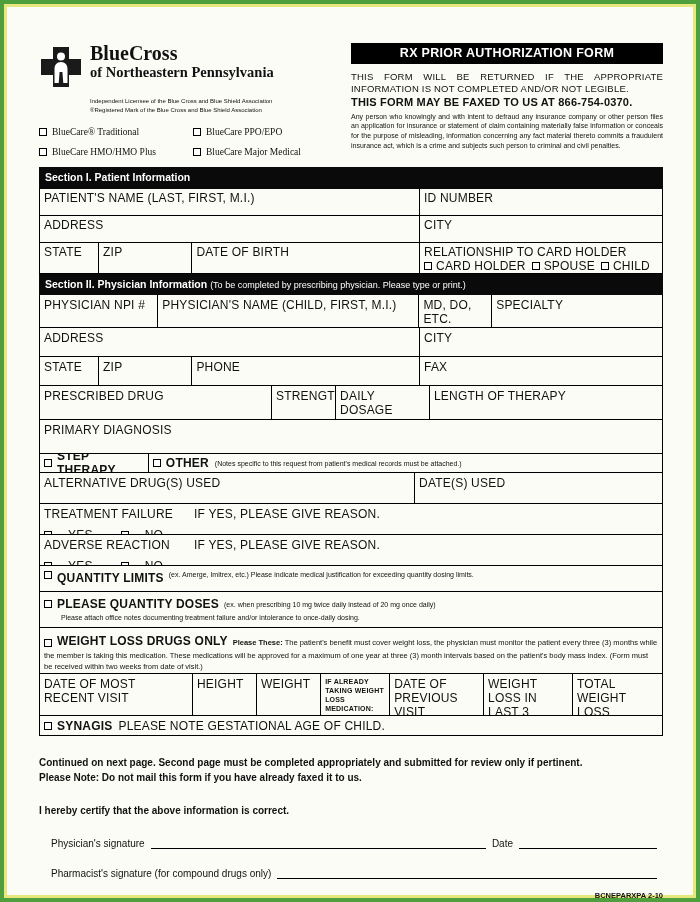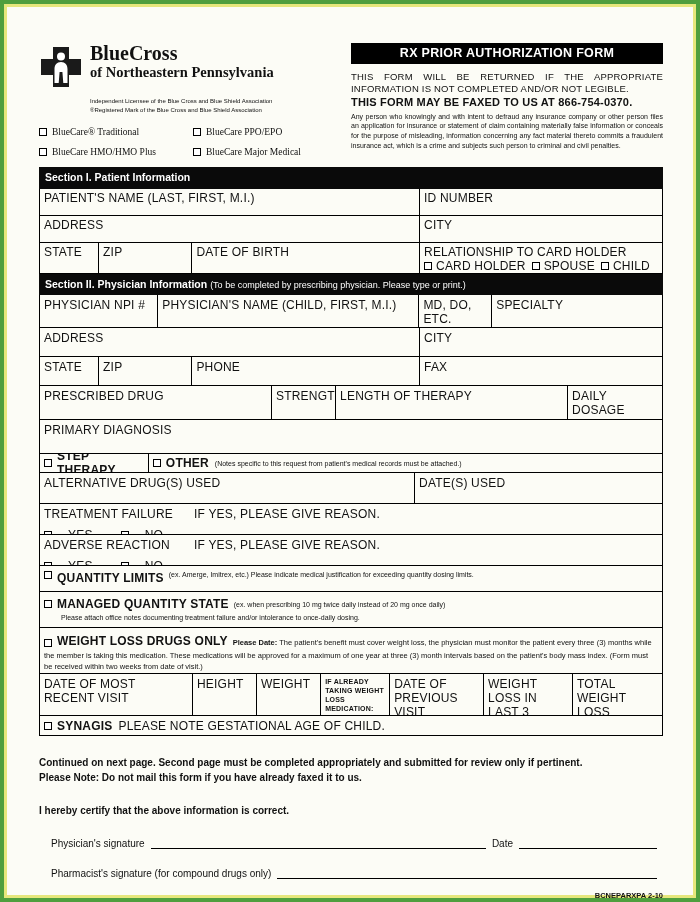--- a/index.html
+++ b/index.html
@@ -199,25 +199,25 @@
         <span class="flabel">FAX</span>
       </div>
     </div>
     <div class="trow" style="height:34px">
       <div class="cell" style="width:37.3%">
         <span class="flabel">PRESCRIBED DRUG</span>
       </div>
       <div class="cell" style="width:10.3%">
         <span class="flabel">STRENGTH</span>
       </div>
+      <div class="cell" style="width:15.1%">
+        <span class="flabel">DAILY DOSAGE</span>
+      </div>
       <div class="cell" style="width:37.3%">
         <span class="flabel">LENGTH OF THERAPY</span>
-      </div>
-      <div class="cell" style="width:15.1%">
-        <span class="flabel">DAILY DOSAGE</span>
       </div>
     </div>
     <div class="trow" style="height:34px">
       <div class="cell" style="width:100%">
         <span class="flabel">PRIMARY DIAGNOSIS</span>
       </div>
     </div>
     <div class="trow" style="height:19px">
       <div class="cell" style="width:17.5%;display:flex;align-items:center">
         <span class="inlinecb">
@@ -281,32 +281,32 @@
         <span class="flabel b" style="margin-right:5px">QUANTITY LIMITS</span>
         <span class="small7">(ex. Amerge, Imitrex, etc.)  Please indicate medical justification for exceeding quantity dosing limits.</span>
       </div>
     </div>
     <div class="trow" style="height:36px">
       <div class="cell" style="width:100%;padding-top:5px">
         <div style="display:flex;align-items:center">
           <span class="inlinecb">
                 <span class="cb"></span>
               </span>
-          <span class="flabel b" style="margin-right:5px">MANAGED QUANTITY STATE</span>
+          <span class="flabel b" style="margin-right:5px">PLEASE QUANTITY DOSES</span>
           <span class="small7">(ex. when prescribing 10 mg twice daily instead of 20 mg once daily)</span>
         </div>
         <div class="small7" style="margin-left:17px;margin-top:3px">Please attach office notes documenting treatment failure and/or intolerance to once-daily dosing.</div>
       </div>
     </div>
     <div class="trow" style="height:46px">
       <div class="cell" style="width:100%;padding-top:5px">
         <p class="wraptext">
           <span class="inlinecb">
                 <span class="cb"></span>
-              </span><span class="flabel b" style="margin-right:5px">WEIGHT LOSS DRUGS ONLY</span><span class="b">Please Date:</span>
+              </span><span class="flabel b" style="margin-right:5px">WEIGHT LOSS DRUGS ONLY</span><span class="b">Please These:</span>
           <span>The patient's benefit must cover weight loss, the physician must monitor the patient every three (3) months while the member is taking this medication. These medications will be approved for a maximum of one year at three (3) month intervals based on the patient's body mass index.  (Form must be received within two weeks from date of visit.)</span>
         </p>
       </div>
     </div>
     <div class="trow" style="height:42px">
       <div class="cell" style="width:24.6%">
         <span class="flabel">DATE OF MOST RECENT VISIT</span>
       </div>
       <div class="cell" style="width:10.3%">
         <span class="flabel">HEIGHT</span>

